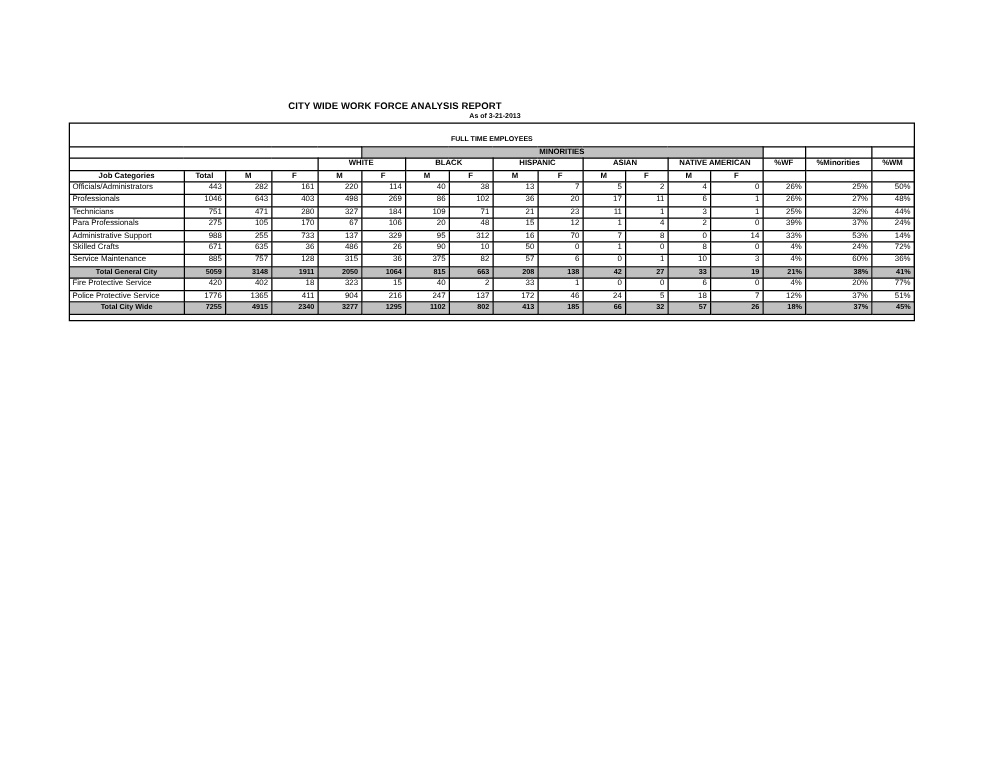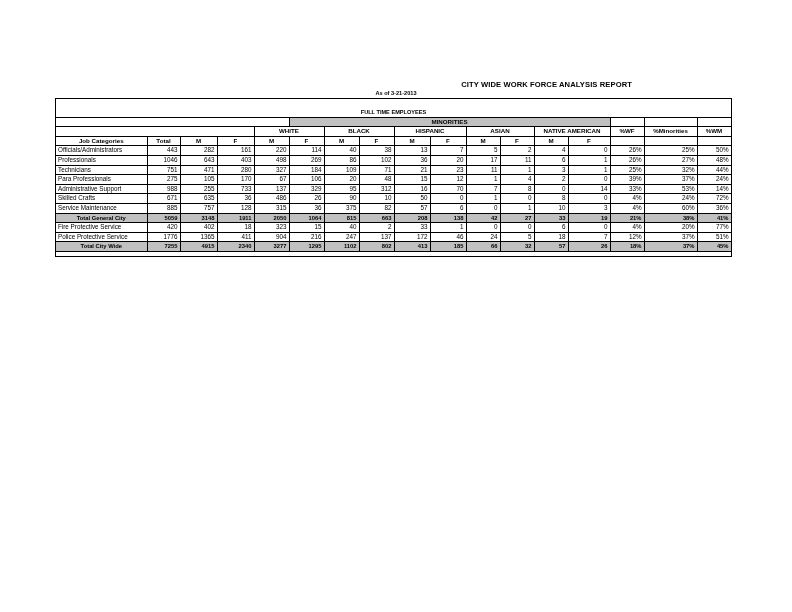--- a/index.html
+++ b/index.html
@@ -1,17 +1,17 @@
 <!DOCTYPE html>
 <html><head>
 <meta charset="utf-8">
 <style>
   html, body { margin:0; padding:0; background:#ffffff; }
   body { width:792px; height:612px; position:relative; overflow:hidden; font-family:"Liberation Sans", sans-serif; color:#000; }
-  .title { position:absolute; left:0; width:632px; top:80px; text-align:right; font-size:7.6px; font-weight:bold; letter-spacing:0.1px; }
+  .title { position:absolute; left:0; width:632px; top:80px; text-align:center; font-size:7.6px; font-weight:bold; letter-spacing:0.1px; }
   .subtitle { position:absolute; left:0; width:792px; top:90px; text-align:center; font-size:5.6px; font-weight:bold; }
   .frame { position:absolute; left:55px; top:98px; width:677px; height:159px; border:1.5px solid #000; box-sizing:border-box; }
   table { position:absolute; left:56px; top:108px; border-collapse:collapse; table-layout:fixed; font-size:6.3px; }
   td { border:1px solid #000; padding:0 2px; height:8.6px; line-height:8.6px; white-space:nowrap; overflow:hidden; box-sizing:border-box; }
   .hdr td { font-weight:bold; text-align:center; font-size:6.2px; }
   .ft td { border:none; border-top:1px solid #000; font-weight:bold; font-size:5.6px; text-align:center; height:9px; }
   .grey { background:#c0c0c0; }
   .num { text-align:right; }
   .lbl { text-align:left; }
   .total td { background:#c0c0c0; font-weight:bold; font-size:5.8px; }

